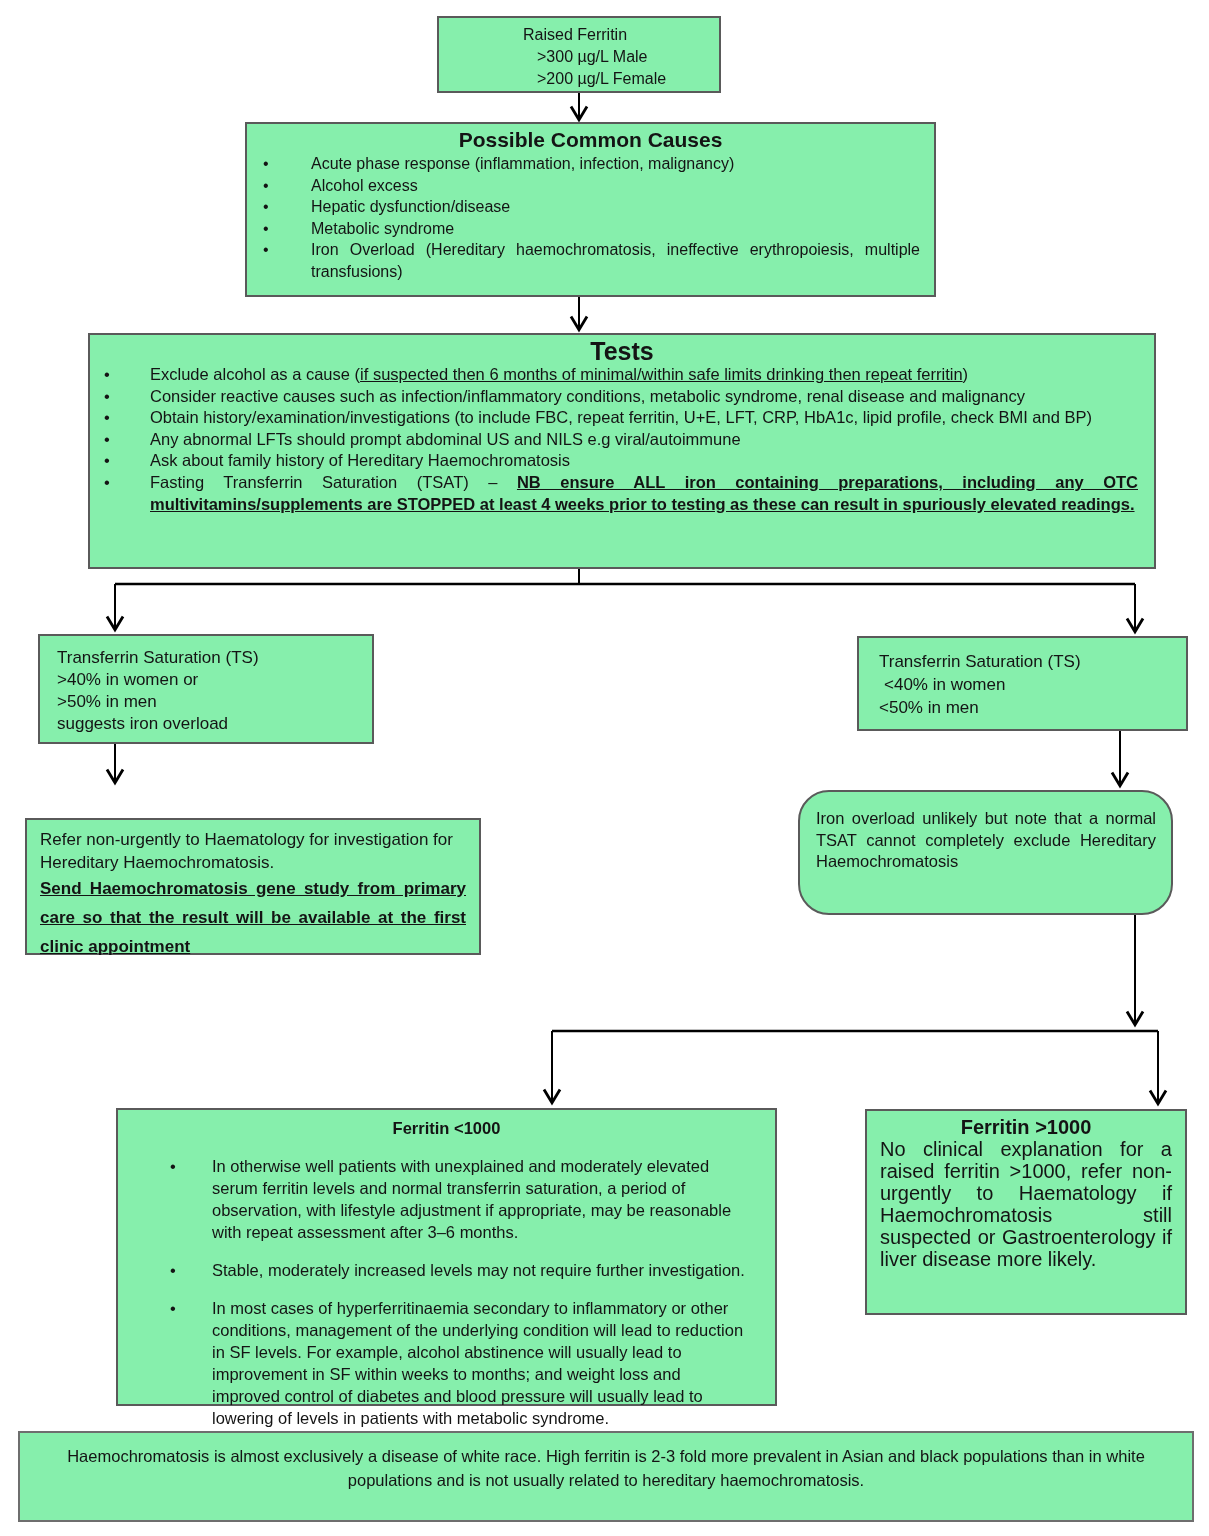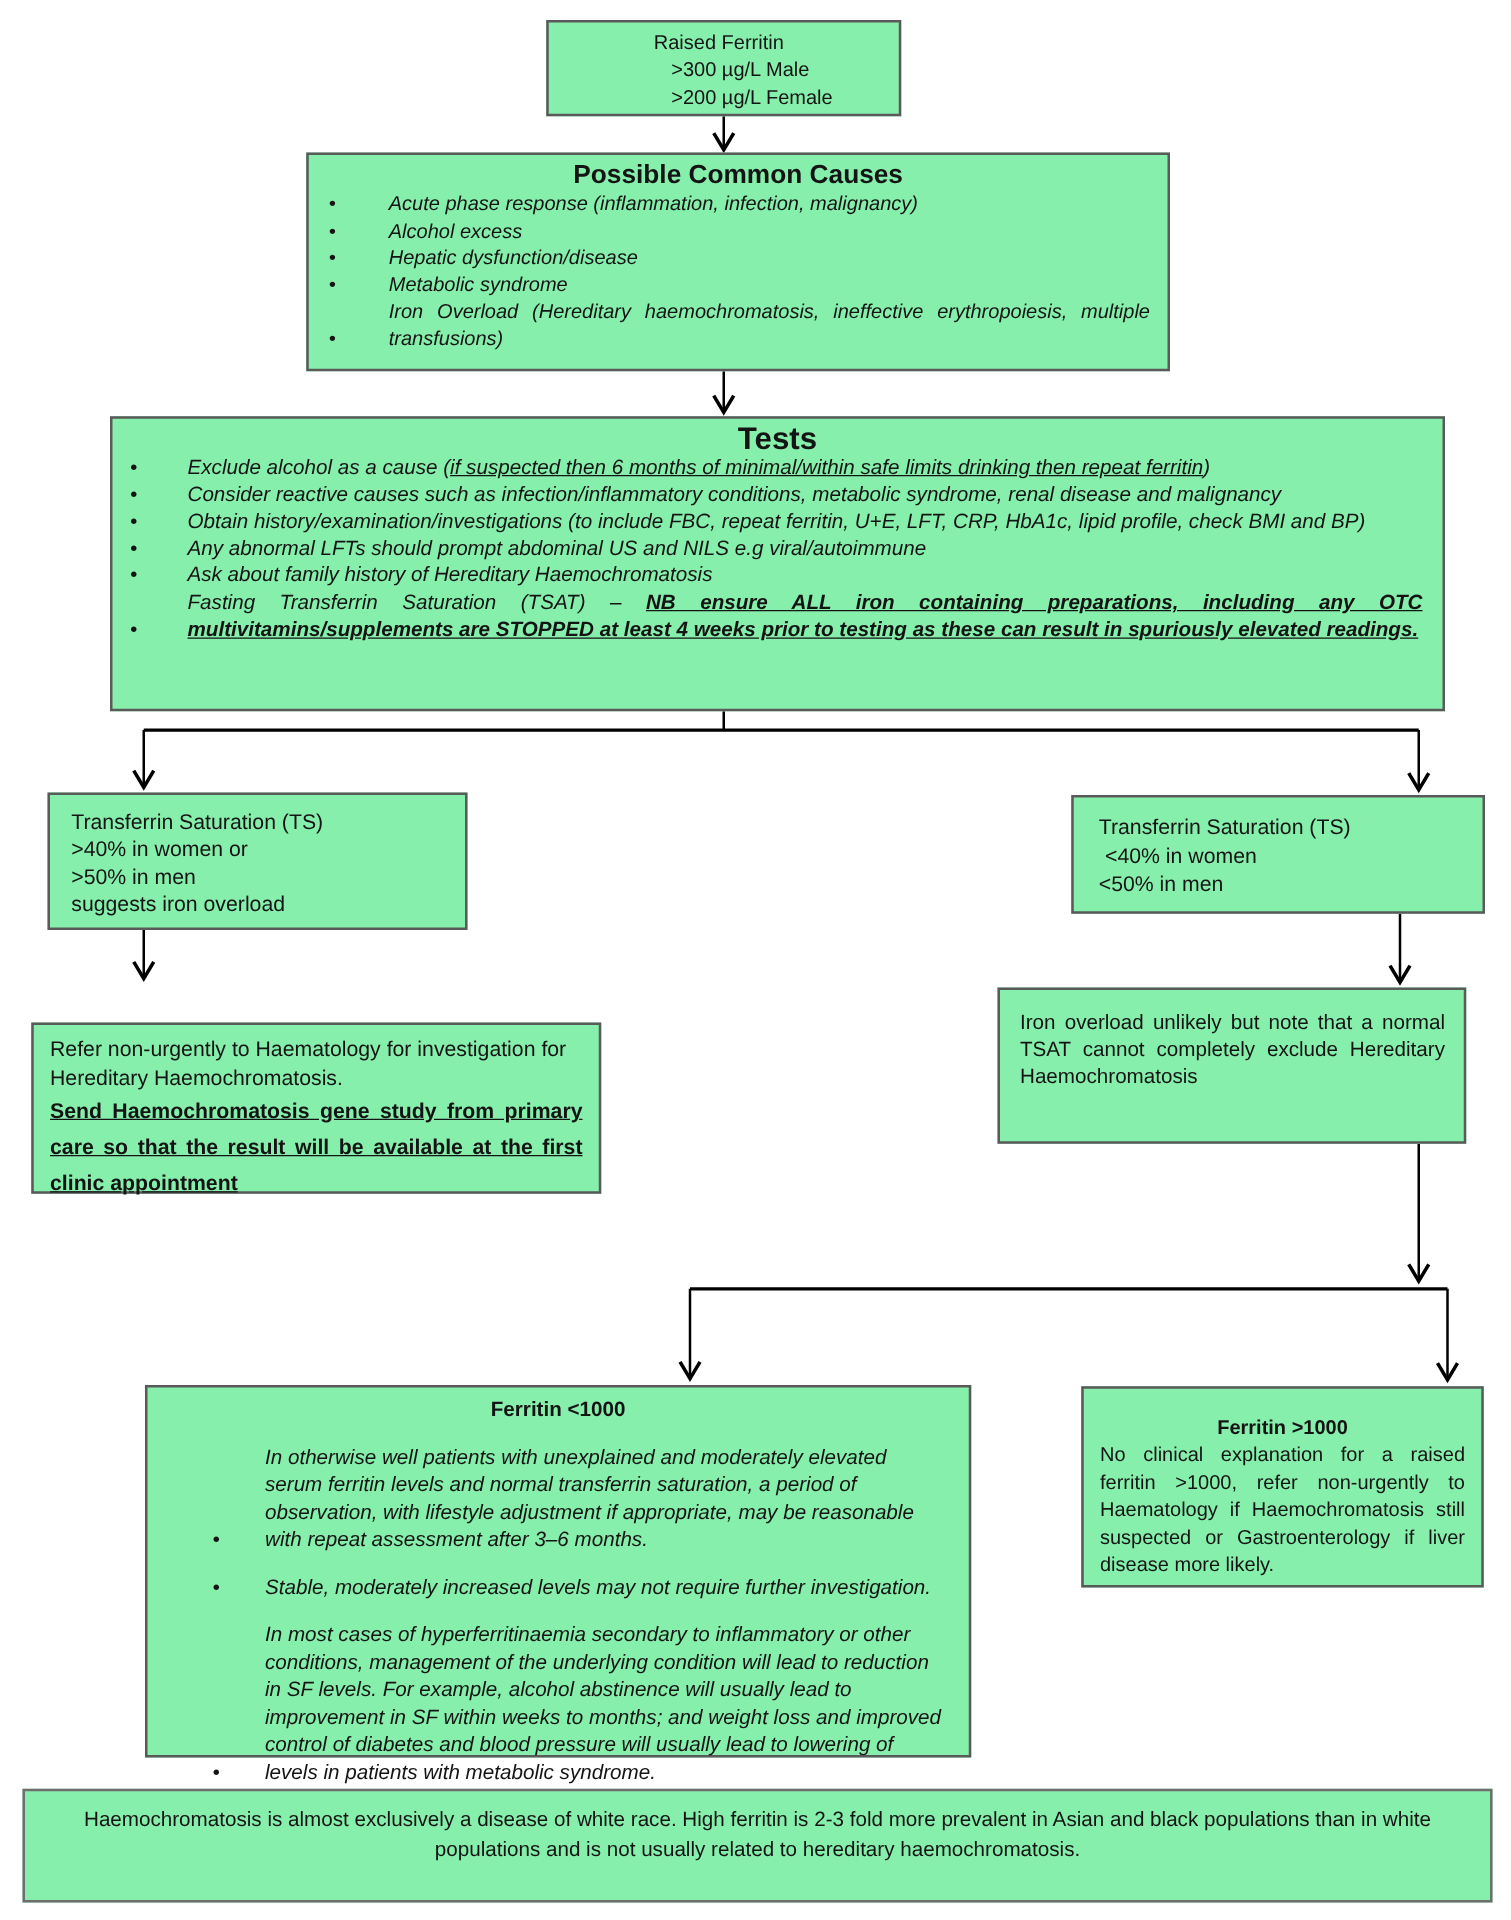--- a/index.html
+++ b/index.html
@@ -2,21 +2,21 @@
 <html><head>
 <meta charset="utf-8">
 <style>
   html,body{margin:0;padding:0;background:#ffffff;}
   body{font-family:"Liberation Sans","DejaVu Sans",sans-serif;color:#141414;}
   #canvas{position:relative;width:1209px;height:1536px;background:#ffffff;overflow:hidden;}
   #connectors{position:absolute;left:0;top:0;width:1209px;height:1536px;}
   .box{position:absolute;box-sizing:border-box;border:2px solid #5a5a5a;background:#86efac;}
   .box-title{font-weight:bold;text-align:center;font-size:21px;line-height:26px;padding-top:3px;}
   .box-subtitle{text-align:center;font-weight:bold;}
-  .row{display:flex;align-items:flex-end;font-style:italic;}
+  .row{display:flex;align-items:flex-start;}
   .dot{flex:0 0 auto;position:relative;}
   .dot::before{content:"\2022";}
   .bt{flex:1 1 auto;min-width:0;}
   .just{text-align:justify;}
   .u{text-decoration:underline;}
   .bu{font-weight:bold;text-decoration:underline;}
 
   
   #boxA{left:437px;top:16px;width:284px;height:77px;font-size:16px;line-height:22px;padding:6px 0 0 84px;}
   #boxA .ind{padding-left:14px;}
@@ -36,30 +36,30 @@
   #boxD{left:38px;top:634px;width:336px;height:110px;font-size:17px;line-height:22px;padding:11px 8px 0 17px;}
   #boxE{left:857px;top:636px;width:331px;height:95px;font-size:17px;line-height:23px;padding:12px 8px 0 20px;}
   .indent-sm{padding-left:5px;}
 
   
   #boxF{left:25px;top:818px;width:456px;height:137px;font-size:17px;padding:9px 13px 0 13px;}
   #boxF .p1{line-height:22.5px;}
   #boxF .p2{line-height:29px;}
 
   
-  #boxG{left:798px;top:790px;width:375px;height:125px;font-size:16.5px;line-height:21.5px;padding:16px 15px 0 16px;}
+  #boxG{left:798px;top:790px;width:375px;height:125px;font-size:16.5px;line-height:21.5px;padding:16px 15px 0 16px;border-radius:31px;}
 
   
   #boxH{left:116px;top:1108px;width:661px;height:298px;font-size:16.5px;}
   #boxH .box-subtitle{padding-top:7px;line-height:22px;}
   #boxH .row{padding:0 22px 0 52px;line-height:22px;margin-top:16px;}
   #boxH .dot{width:42px;}
 
   
-  #boxI{left:865px;top:1109px;width:322px;height:161px;font-size:16px;line-height:22px;padding:21px 13px 0 13px;}
+  #boxI{left:865px;top:1109px;width:322px;height:206px;font-size:20px;line-height:22px;padding:5px 13px 0 13px;}
 
   
   #boxJ{left:18px;top:1431px;width:1176px;height:91px;font-size:16.5px;line-height:23.5px;text-align:center;padding:12px 46px 0 46px;border-color:#6e6e6e;}
 </style>
 </head>
 <body>
 
 <div id="canvas">
 
   <svg id="connectors" viewBox="0 0 1209 1536" xmlns="http://www.w3.org/2000/svg">

